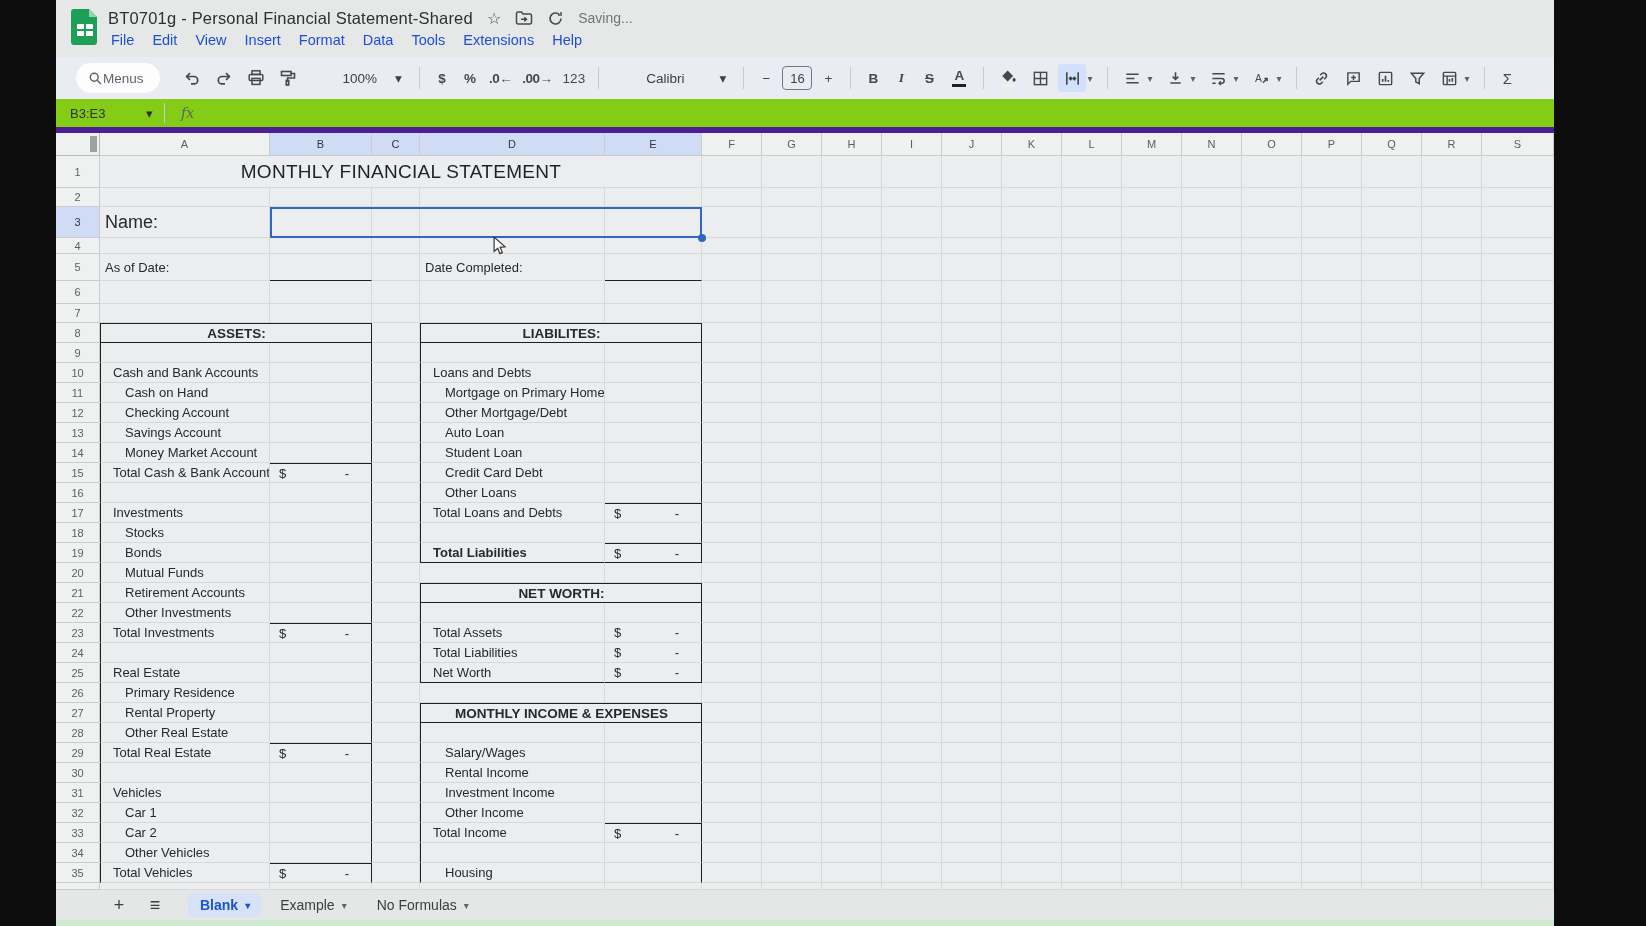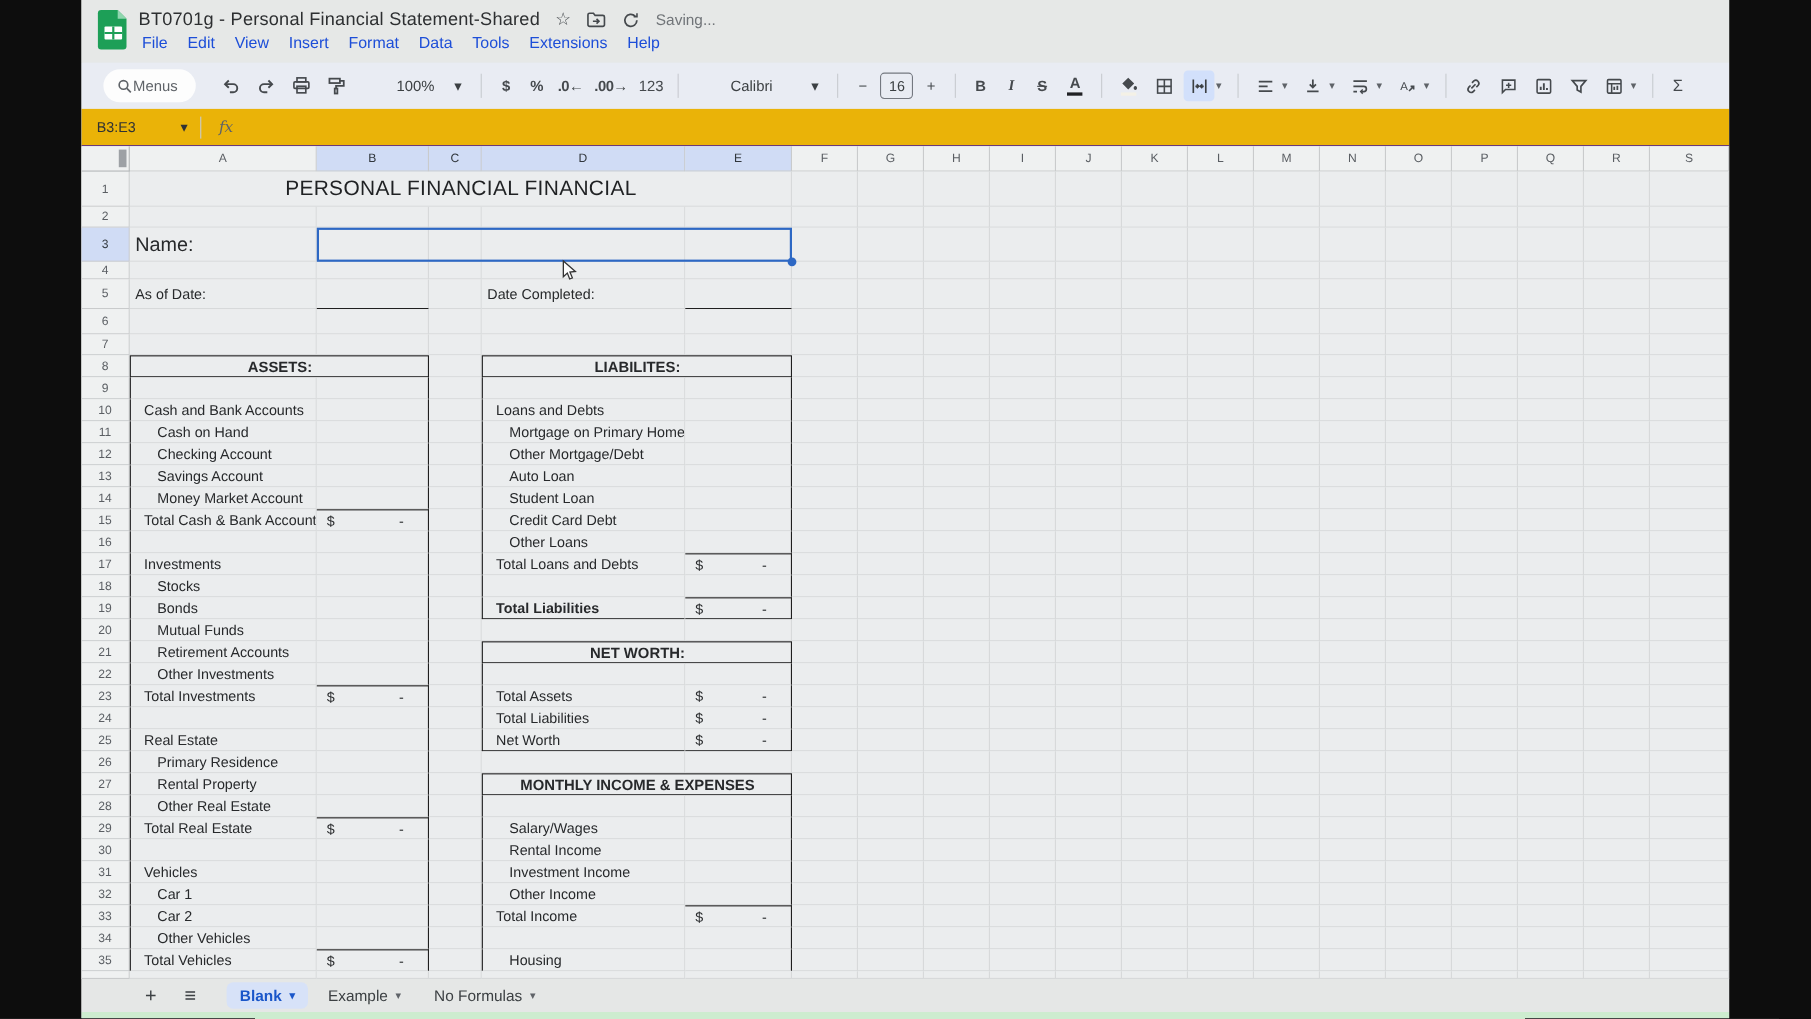--- a/index.html
+++ b/index.html
@@ -1,19 +1,19 @@
 <!DOCTYPE html>
 <html><head>
 <meta charset="utf-8">
 <style>
   * { margin:0; padding:0; box-sizing:border-box; }
   html,body { background:#000; }
   .frame { position:relative; width:1646px; height:926px; background:#0d0d0d; overflow:hidden;
            font-family:"Liberation Sans", sans-serif; }
-  .app { position:absolute; left:74px; top:0; width:1498px; height:926px; background:#e7e9e8; overflow:hidden; }
+  .app { position:absolute; left:56px; top:0; width:1498px; height:926px; background:#e7e9e8; overflow:hidden; }
 
   
   .titlebar { position:absolute; left:0; top:0; width:100%; height:57px; background:#e6e8e7; }
   .sheets-logo { position:absolute; left:14px; top:8px; }
   .doc-row { position:absolute; left:52px; top:5px; height:26px; display:flex; align-items:center; gap:14px; }
   .doc-title { font-size:16.5px; color:#2d2f31; letter-spacing:.2px; }
   .tb-ico { color:#45494d; font-size:16px; display:flex; align-items:center; }
   .saving { font-size:14px; color:#717579; }
   .menu-row { position:absolute; left:46px; top:29px; display:flex; }
   .menu-item { font-size:14.5px; color:#1d4ed8; padding:3px 9px; border-radius:8px; cursor:default; }
@@ -36,22 +36,22 @@
   .b-btn { font-weight:bold; font-size:14px; }
   .i-btn { font-style:italic; font-family:"Liberation Serif", serif; font-size:15px; }
   .s-btn { text-decoration:line-through; font-size:13.5px; }
   .a-color { font-size:13.5px; font-weight:bold; line-height:1; display:flex; flex-direction:column; align-items:center; gap:2px; }
   .a-color .bar { width:14px; height:3px; background:#202124; }
   .fill-ico .bar { width:14px; height:3px; background:#f4f1e6; }
   .hl { background:#d2e0fb; }
   .dec-t { font-size:11.5px; font-weight:bold; letter-spacing:-0.5px; }
 
   
-  .fbar { position:absolute; left:0; top:99px; width:100%; height:34px; background:#eab308;
-          border-bottom:1px solid #4c1d95; display:flex; align-items:center; }
+  .fbar { position:absolute; left:0; top:99px; width:100%; height:34px; background:#84cc16;
+          border-bottom:6px solid #4c1d95; display:flex; align-items:center; }
   .namebox { width:108px; display:flex; align-items:center; justify-content:space-between; padding:0 8px 0 14px; }
   .namebox span { font-size:13px; color:#2f3235; }
   .fdiv { width:1px; height:20px; background:#c8cbd0; }
   .fx { font-family:"DejaVu Serif", serif; font-style:italic; font-size:14px; color:#5f6368; margin-left:16px; }
 
   
   .gridwrap { position:absolute; left:0; top:133px; width:1498px; height:757px; background:#eaecec; }
   .grid { display:grid; position:relative; }
   .hcell { background:#eff1f1; border-right:1px solid #c9cbcc; border-bottom:1px solid #c9cbcc;
            font-size:11px; color:#5a5e63; display:flex; align-items:center; justify-content:center; }
@@ -309,21 +309,21 @@
           <div class="hcell">K</div>
           <div class="hcell">L</div>
           <div class="hcell">M</div>
           <div class="hcell">N</div>
           <div class="hcell">O</div>
           <div class="hcell">P</div>
           <div class="hcell">Q</div>
           <div class="hcell">R</div>
           <div class="hcell">S</div>
           <div class="hcell">1</div>
-          <div class="cell doc-title" style="grid-column: span 5;">PERSONAL FINANCIAL FINANCIAL</div>
+          <div class="cell doc-title" style="grid-column: span 5;">MONTHLY FINANCIAL STATEMENT</div>
           <div class="cell"></div>
           <div class="cell"></div>
           <div class="cell"></div>
           <div class="cell"></div>
           <div class="cell"></div>
           <div class="cell"></div>
           <div class="cell"></div>
           <div class="cell"></div>
           <div class="cell"></div>
           <div class="cell"></div>

